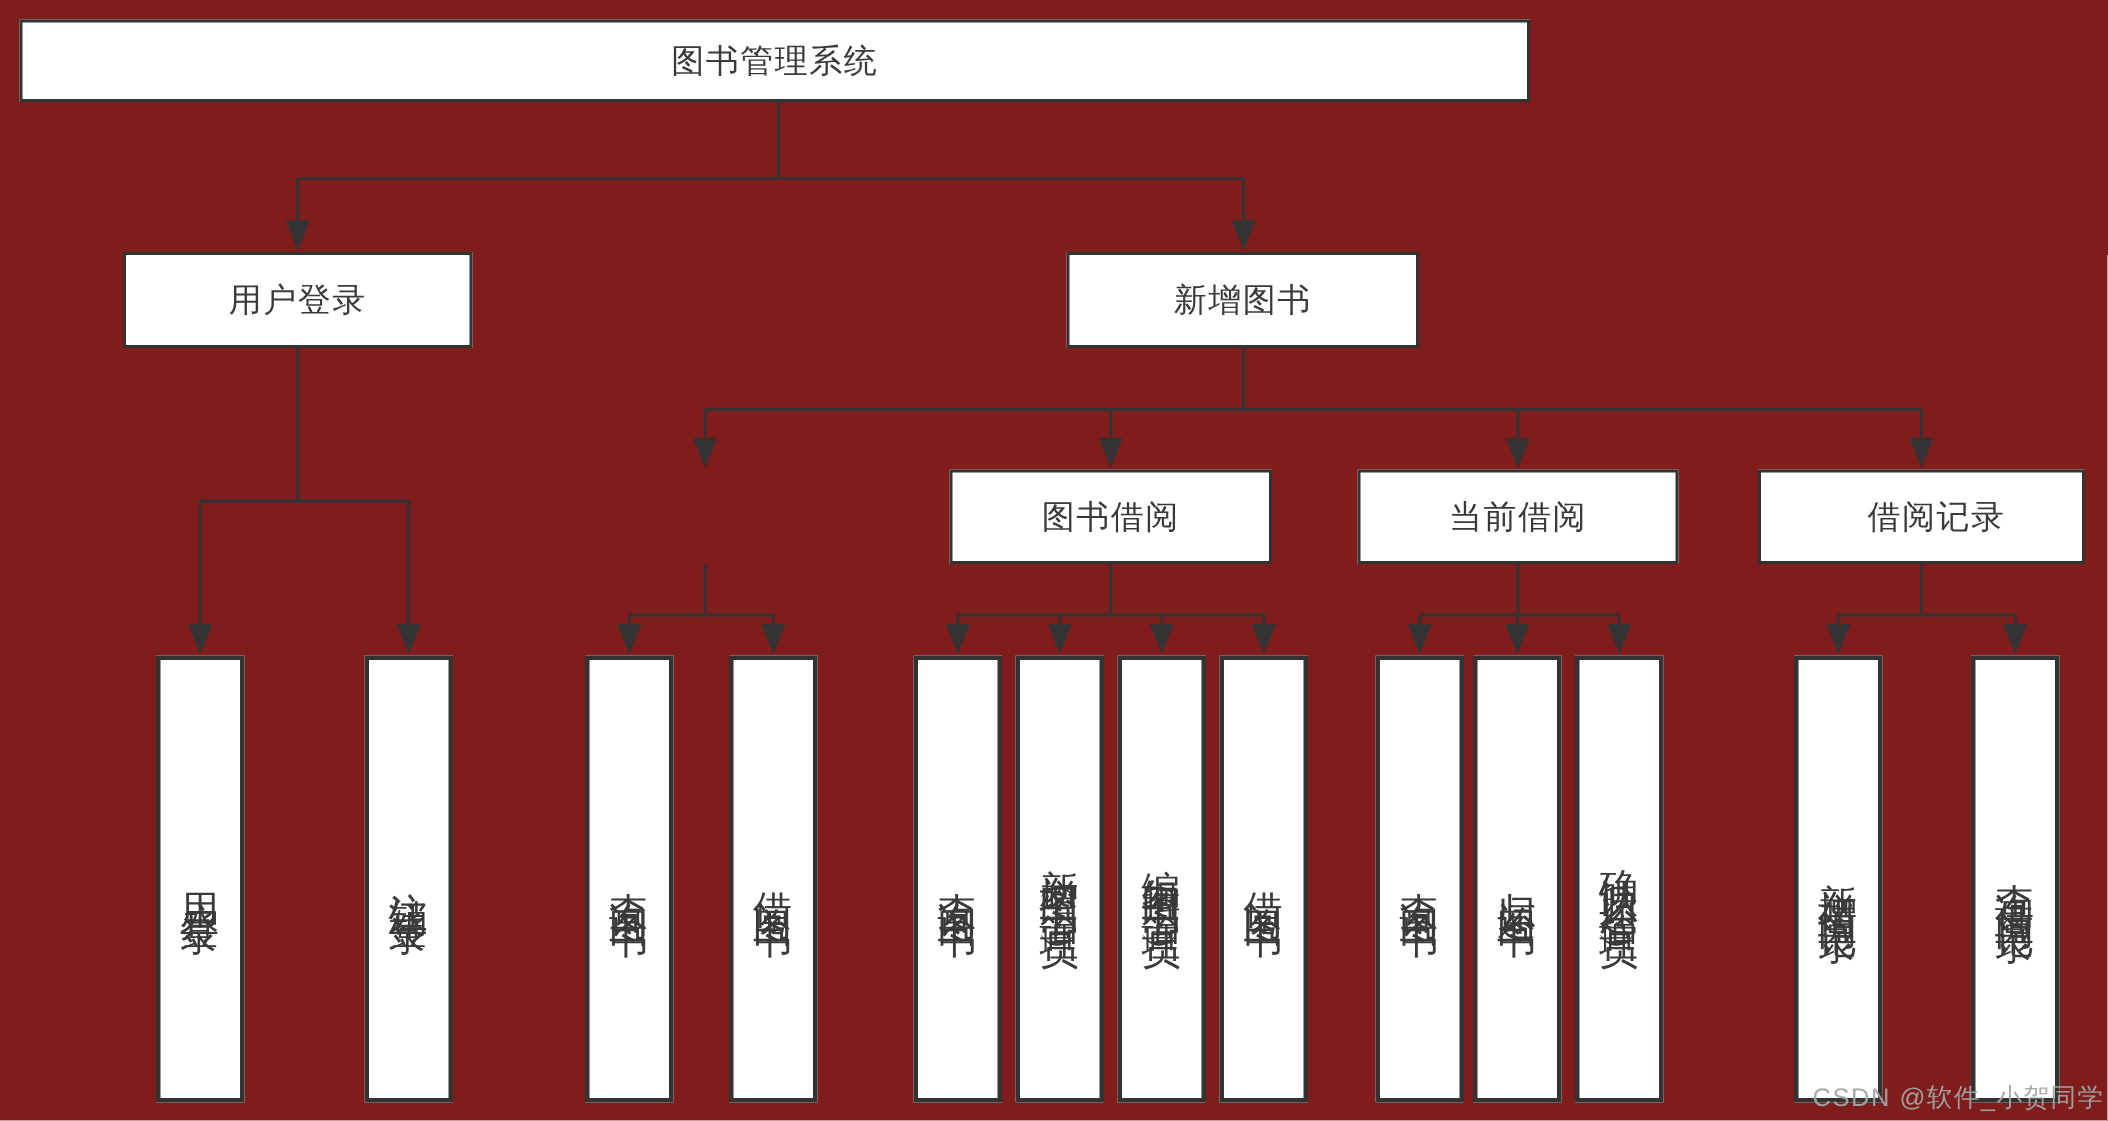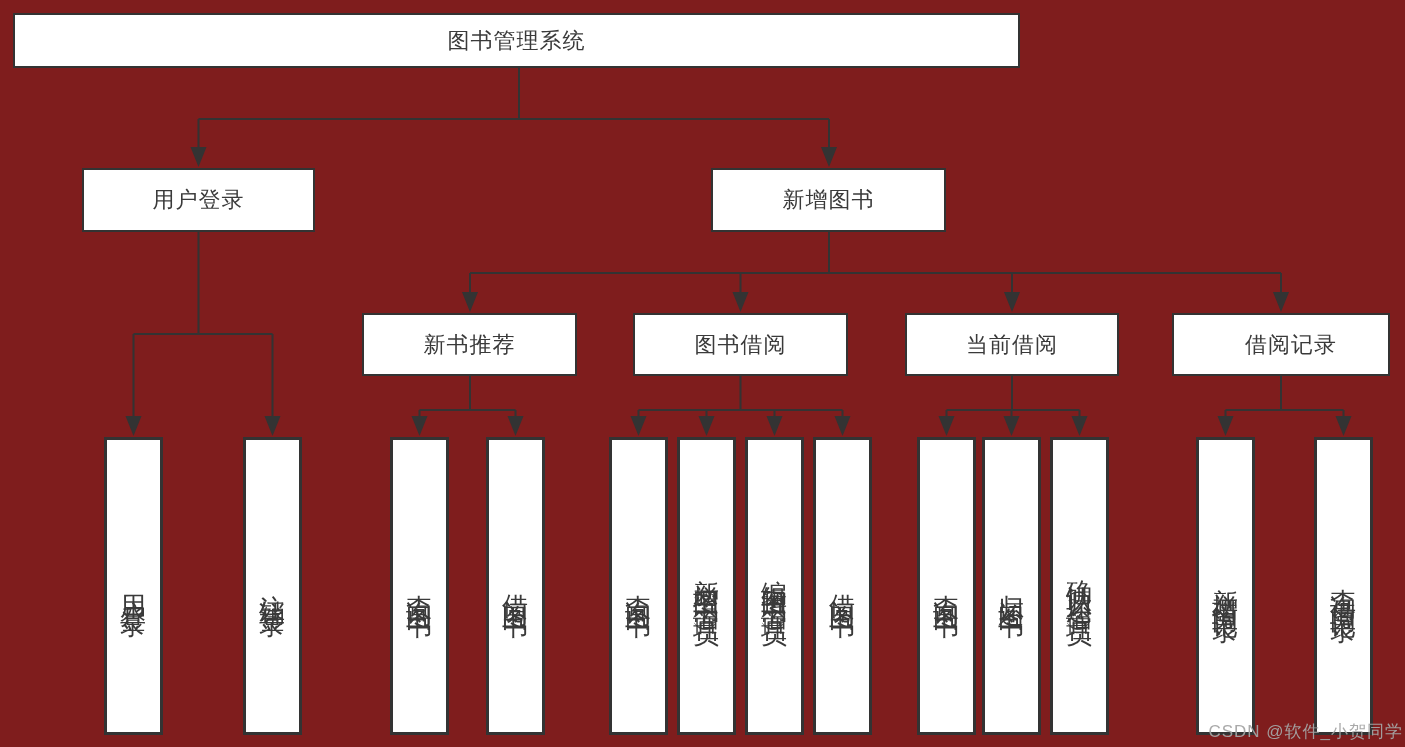--- a/index.html
+++ b/index.html
@@ -118,23 +118,20 @@
     <span>图书管理系统</span>
   </div>
 
   <div class="box n-l2a">
     <span>用户登录</span>
   </div>
   <div class="box n-l2b">
     <span>新增图书</span>
   </div>
 
-  <div class="box n-l3a">
-    <span>新书推荐</span>
-  </div>
   <div class="box n-l3b">
     <span>图书借阅</span>
   </div>
   <div class="box n-l3c">
     <span>当前借阅</span>
   </div>
   <div class="box n-l3d">
     <span>借阅记录</span>
   </div>
 

